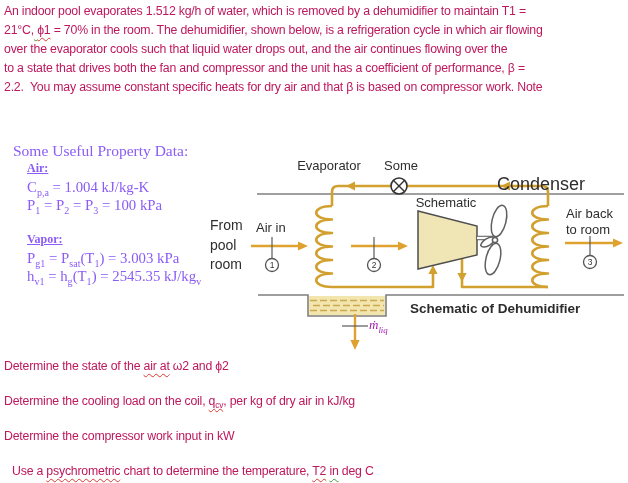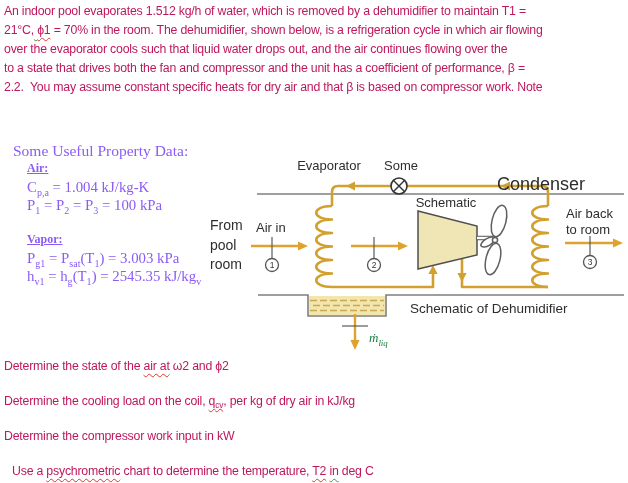--- a/index.html
+++ b/index.html
@@ -113,22 +113,22 @@
 <div class="abs dlabel center" style="left:283px;top:158px;width:92px;font-size:13px">Evaporator</div>
 <div class="abs dlabel center" style="left:373px;top:158px;width:56px;font-size:13px">Some</div>
 <div class="abs dlabel center" style="left:495px;top:174px;width:92px;font-size:18px">Condenser</div>
 <div class="abs dlabel center" style="left:400px;top:195px;width:92px;font-size:13px">Schematic</div>
 <div class="abs dlabel" style="left:256px;top:220px;font-size:13px">Air in</div>
 <div class="abs dlabel" style="left:210px;top:216px;font-size:14px;line-height:19.5px">From
 pool
 room</div>
 <div class="abs dlabel" style="left:566px;top:206px;font-size:13px;line-height:15.5px">Air back
 to room</div>
-<div class="abs dlabel" style="left:410px;top:301px;font-size:13.5px;font-weight:normal">Schematic of Dehumidifier</div>
-<div class="abs serif" style="left:369px;top:330px;font-size:13px;font-style:italic;color:#15803d">ṁ<sub>liq</sub></div>
+<div class="abs dlabel" style="left:410px;top:301px;font-size:13.5px;font-weight:bold">Schematic of Dehumidifier</div>
+<div class="abs serif" style="left:369px;top:317px;font-size:13px;font-style:italic;color:#a21caf">ṁ<sub>liq</sub></div>
 <div class="abs statenum" style="left:265.5px;top:258.5px">1</div>
 <div class="abs statenum" style="left:367.5px;top:258.5px">2</div>
 <div class="abs statenum" style="left:583.5px;top:255.5px">3</div>
 
 <div>
   <div class="abs body-text" style="left:4px;top:357px">Determine the state of the <span class="sq-red">air at</span> ω2 and ϕ2</div>
   <div class="abs body-text" style="left:4px;top:392px">Determine the cooling load on the coil, <span class="sq-red">q<sub>cv</sub></span>, per kg of dry air in kJ/kg</div>
   <div class="abs body-text" style="left:4px;top:427px">Determine the compressor work input in kW</div>
   <div class="abs body-text" style="left:12px;top:462px">Use a <span class="sq-red">psychrometric</span> chart to determine the temperature, <span class="sq-red">T2</span> <span class="sq-grn">in</span> deg C</div>
 </div>

